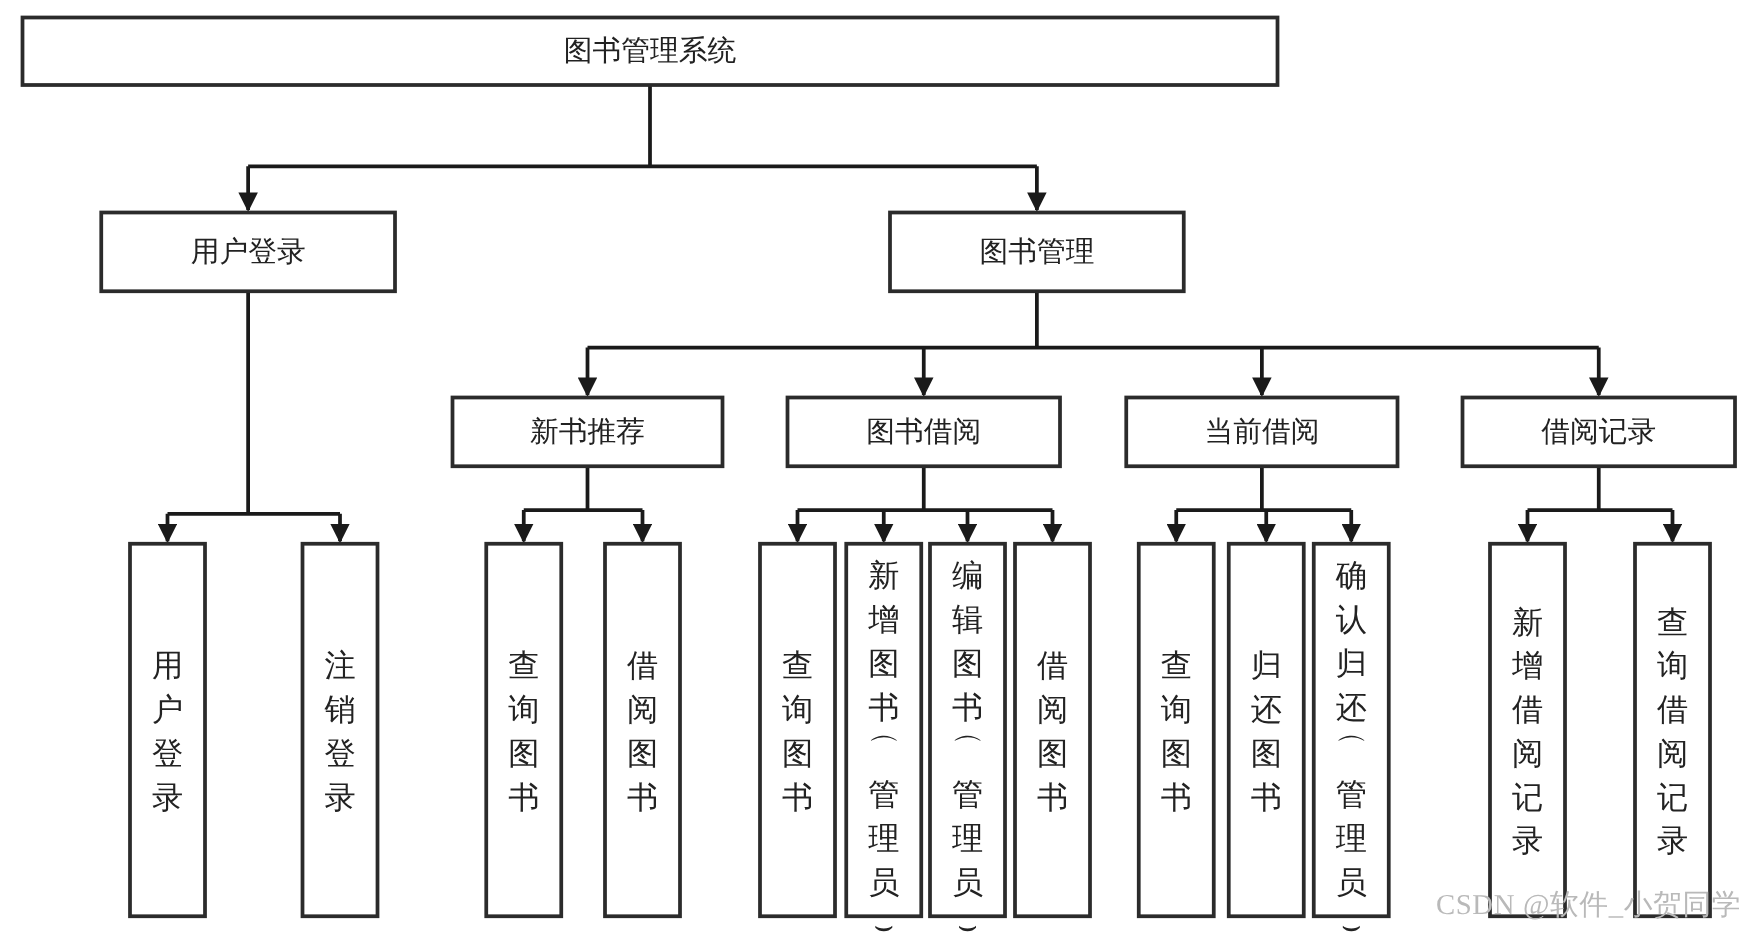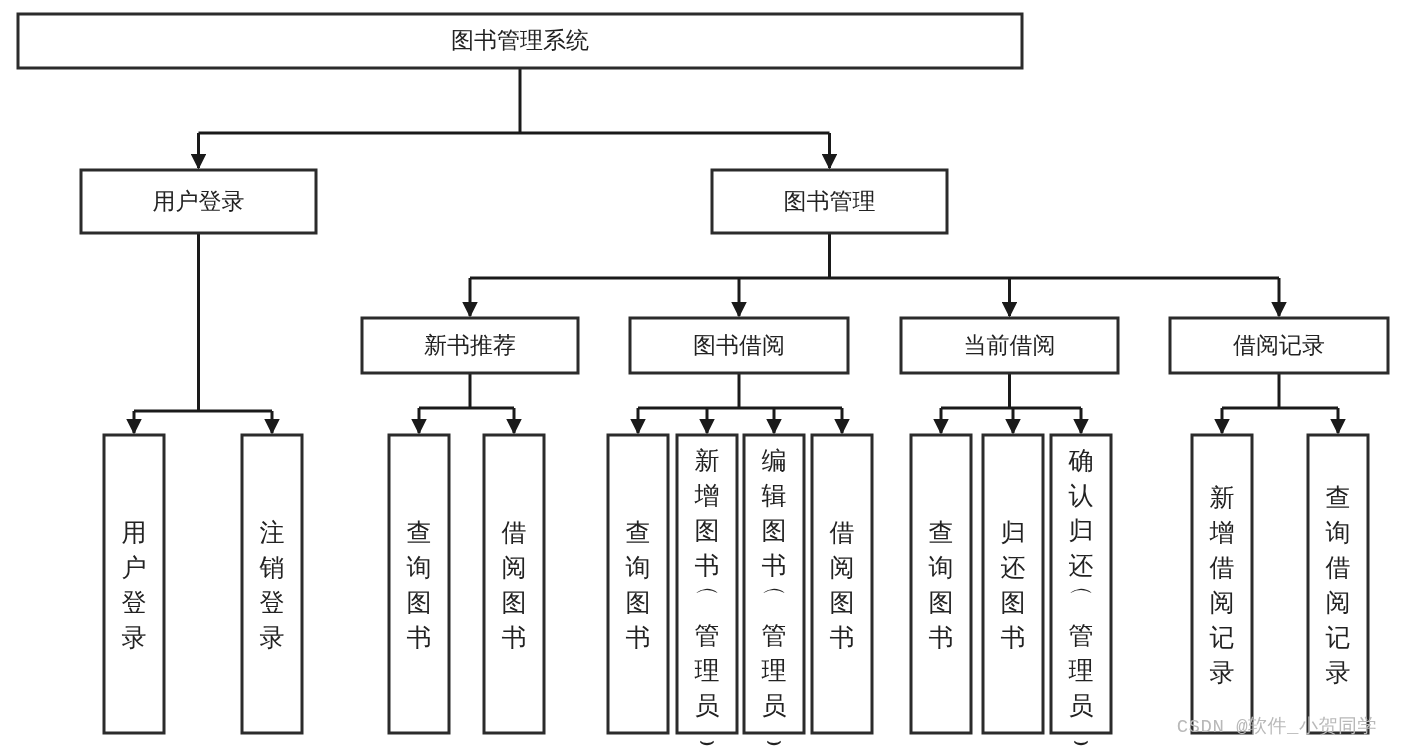--- a/index.html
+++ b/index.html
@@ -42,24 +42,24 @@
     dominant-baseline: middle;
   }
   .leaf-label {
     font-family: "Liberation Sans", "DejaVu Sans", sans-serif;
     font-size: 25px;
     fill: #222222;
     text-anchor: middle;
   }
   .watermark {
     position: absolute;
-    right: 28px;
+    right: 12px;
     bottom: 8px;
-    font-family: Liberation Mono, monospace;
-    font-size: 19px;
+    font-family: Liberation Serif, serif;
+    font-size: 23px;
     color: #b9b9b9;
     white-space: nowrap;
     letter-spacing: 0.5px;
   }
 </style>
 </head>
 <body>
 
 <div id="stage">
 

